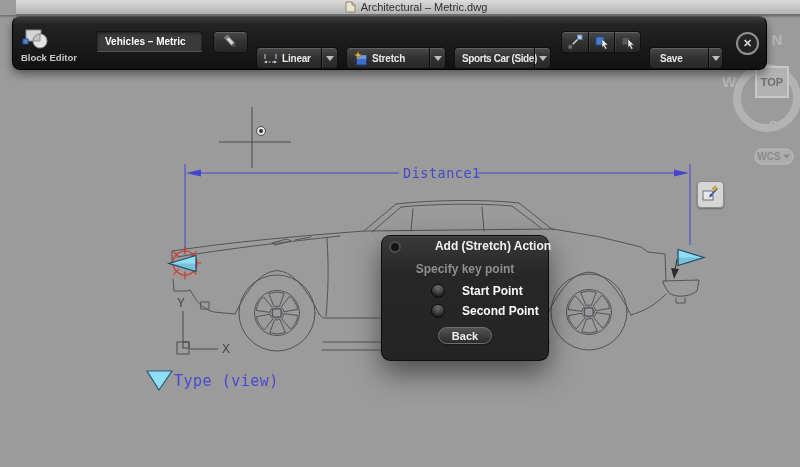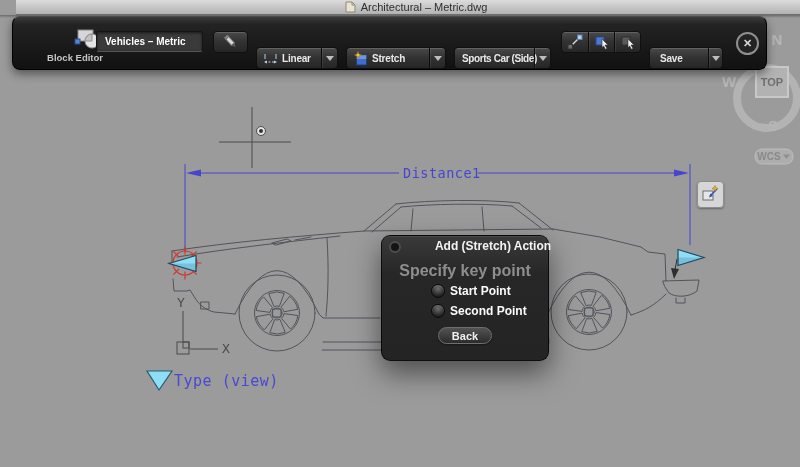--- a/index.html
+++ b/index.html
@@ -15,21 +15,21 @@
     background:linear-gradient(rgba(0,0,0,.30),rgba(0,0,0,0));z-index:5;}
   
   #cad{position:absolute;left:0;top:0;z-index:1;}
   
   .toolbar{position:absolute;left:12px;top:16px;width:753px;height:52px;z-index:20;
     background:linear-gradient(180deg,#3c3c3c 0%,#232323 14%,#191919 60%,#111 100%);
     border:1px solid #000;border-top-color:#4b4b4b;border-radius:8px;
     box-shadow:0 4px 10px rgba(0,0,0,.45);}
   .toolbar *{box-sizing:border-box;}
   .be-tool{position:absolute;left:8px;top:5px;width:82px;height:44px;display:flex;
-    flex-direction:column;align-items:flex-end;justify-content:center;gap:2px;}
+    flex-direction:column;align-items:flex-start;justify-content:center;gap:2px;}
   .be-label{font-size:9.5px;font-weight:600;color:#c6c6c6;white-space:nowrap;}
   .field{position:absolute;left:83px;top:14px;width:107px;height:21px;background:#3a3a3a;
     border:1px solid #151515;border-bottom-color:#555;border-radius:3px;
     box-shadow:inset 0 1px 3px rgba(0,0,0,.55);color:#fff;font-size:10px;font-weight:bold;
     line-height:19px;padding-left:8px;white-space:nowrap;overflow:hidden;}
   .tbtn{position:absolute;top:14px;height:22px;border:1px solid #101010;border-radius:4px;
     background:linear-gradient(#4a4a4a,#333 45%,#262626);
     box-shadow:inset 0 1px 0 rgba(255,255,255,.14);display:flex;align-items:center;
     justify-content:center;padding:0;}
   .dd{position:absolute;top:14px;height:22px;border:1px solid #101010;border-radius:4px;
@@ -55,22 +55,22 @@
     box-shadow:0 1px 2px rgba(0,0,0,.35);display:flex;align-items:center;justify-content:center;}
   
   .dialog{position:absolute;left:381px;top:235px;width:166px;height:124px;z-index:40;
     background:linear-gradient(#3a3a3a,#272727 30%,#242424);border:1px solid rgba(0,0,0,.75);
     border-radius:9px;box-shadow:0 12px 28px rgba(0,0,0,.5),inset 0 1px 0 rgba(255,255,255,.08);}
   .dlg-close{position:absolute;left:7px;top:5px;width:12px;height:12px;border-radius:50%;
     background:#141414;border:2px solid #4d4d4d;padding:0;}
   .dlg-title{position:absolute;left:0;top:3px;width:100%;text-align:center;color:#f2f2f2;
     font-size:12px;font-weight:bold;padding-left:28px;}
   .dlg-prompt{position:absolute;left:0;top:26px;width:100%;text-align:center;color:#8e8e8e;
-    font-size:16px;font-weight:bold;}
-  .dlg-row{position:absolute;left:49px;display:flex;align-items:center;gap:5px;height:14px;}
+    font-size:12px;font-weight:bold;}
+  .dlg-row{position:absolute;left:49px;display:flex;align-items:center;gap:17px;height:14px;}
   .radio{width:12px;height:12px;border-radius:50%;border:1px solid #0a0a0a;
     background:radial-gradient(circle at 50% 30%,#6e6e6e,#1e1e1e 75%);
     box-shadow:inset 0 1px 1px rgba(255,255,255,.25);}
   .dlg-row span.lbl{color:#fafafa;font-size:12px;font-weight:bold;white-space:nowrap;}
   .backbtn{position:absolute;left:56px;top:91px;width:54px;height:17px;border-radius:9px;
     border:1px solid #6f6f6f;background:linear-gradient(#535353,#2b2b2b);
     color:#f0f0f0;font-size:11px;font-weight:bold;display:flex;align-items:center;
     justify-content:center;padding:0;font-family:"Liberation Sans",sans-serif;
     box-shadow:0 1px 2px rgba(0,0,0,.4);}
 </style>

